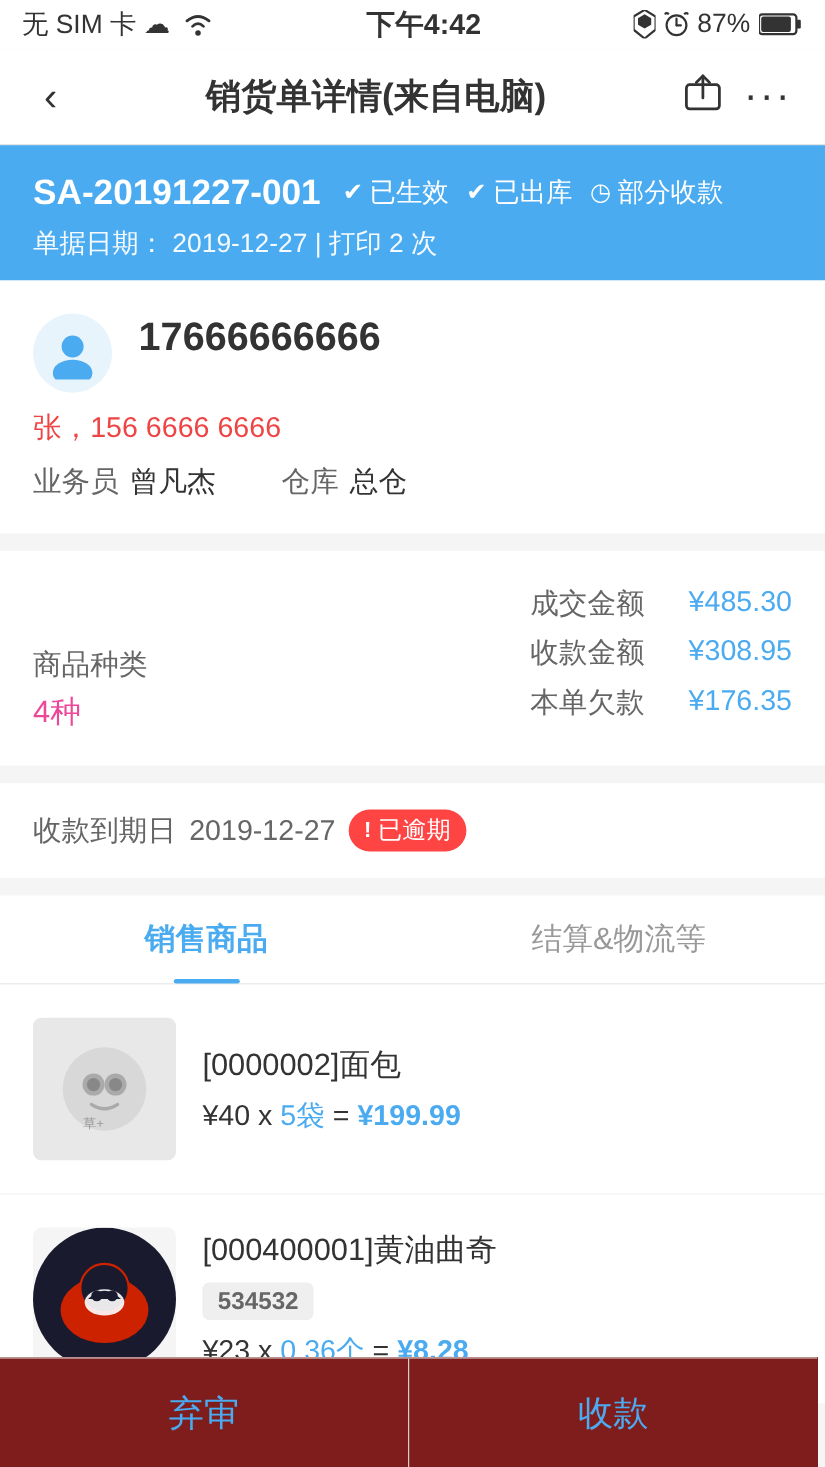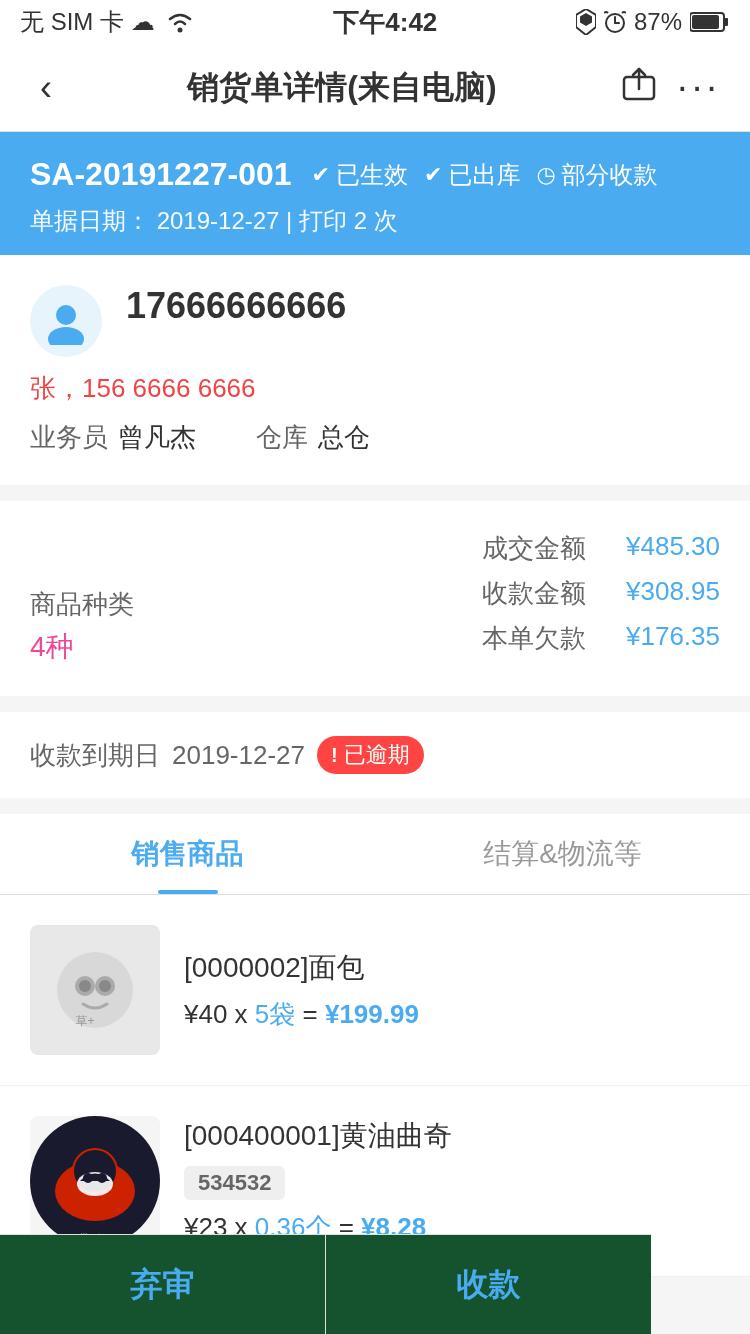--- a/index.html
+++ b/index.html
@@ -264,26 +264,25 @@
       color: #333;
     }
     .product-price .highlight { color: #4AABF0; }
     .product-price .total { color: #4AABF0; font-weight: 600; }
 
     
     .bottom-bar {
       position: fixed;
       bottom: 0;
       left: 0;
-      width: 651px;
+      width: 743px;
       height: 100px;
-      background: #14532d;
+      background: #7f1d1d;
       border-top: 1px solid #e0e0e0;
       display: flex;
-      font-weight: bold;
     }
     .bottom-btn {
       flex: 1;
       display: flex;
       align-items: center;
       justify-content: center;
       font-size: 32px;
       cursor: pointer;
       color: #4AABF0;
     }

